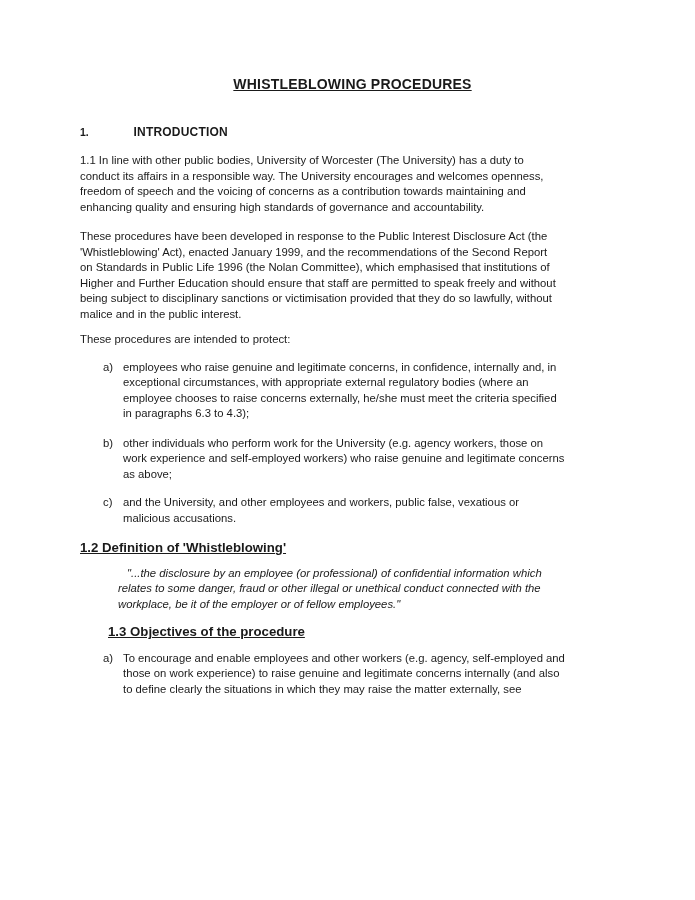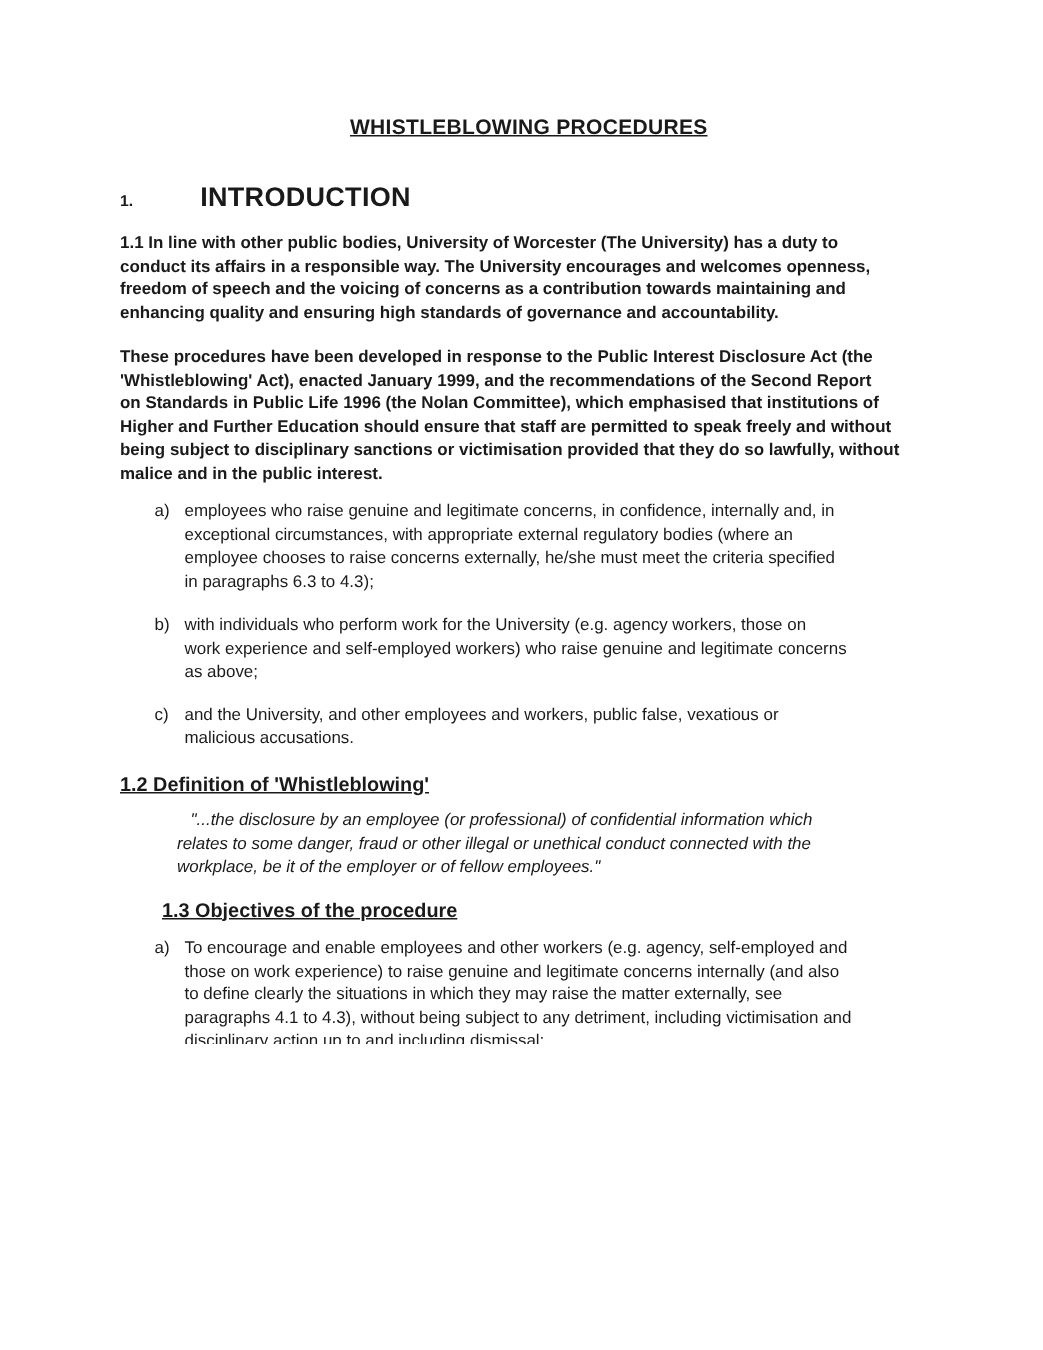--- a/index.html
+++ b/index.html
@@ -30,25 +30,24 @@
     text-decoration: underline;
     letter-spacing: 0.2px;
     line-height: 16px;
   }
   .h-intro {
     margin: 0 0 14px 0;
     font-weight: bold;
     line-height: 14px;
   }
   .h-intro .h-num { font-size: 10.5px; }
-  .h-intro .h-lbl { font-size: 18px; letter-spacing: 0.2px; padding-left: 40px; }
+  .h-intro .h-lbl { font-size: 12px; letter-spacing: 0.2px; padding-left: 40px; }
   .para {
     margin: 0;
     white-space: pre-line;
-    font-weight: bold;
   }
   .sub-heading {
     margin: 0;
     text-decoration: underline;
     line-height: 15.5px;
   }
   .list-item {
     display: flex;
     padding-left: 23px;
   }
@@ -110,32 +109,33 @@
 freedom of speech and the voicing of concerns as a contribution towards maintaining and
 enhancing quality and ensuring high standards of governance and accountability.</p>
 
     <p class="para mb10">These procedures have been developed in response to the Public Interest Disclosure Act (the
 'Whistleblowing' Act), enacted January 1999, and the recommendations of the Second Report
 on Standards in Public Life 1996 (the Nolan Committee), which emphasised that institutions of
 Higher and Further Education should ensure that staff are permitted to speak freely and without
 being subject to disciplinary sanctions or victimisation provided that they do so lawfully, without
 malice and in the public interest.</p>
 
+    <p class="para mb12">These procedures are intended to protect:</p>
 
     <div class="list-item mb14">
       <span class="li-label">a)</span>
       <span class="li-text">employees who raise genuine and legitimate concerns, in confidence, internally and, in
 exceptional circumstances, with appropriate external regulatory bodies (where an
 employee chooses to raise concerns externally, he/she must meet the criteria specified
 in paragraphs 6.3 to 4.3);</span>
     </div>
 
     <div class="list-item mb13">
       <span class="li-label">b)</span>
-      <span class="li-text">with individuals who perform work for the University (e.g. agency workers, those on
+      <span class="li-text">other individuals who perform work for the University (e.g. agency workers, those on
 work experience and self-employed workers) who raise genuine and legitimate concerns
 as above;</span>
     </div>
 
     <div class="list-item mb14">
       <span class="li-label">c)</span>
       <span class="li-text">and the University, and other employees and workers, public false, vexatious or
 malicious accusations.</span>
     </div>
 

